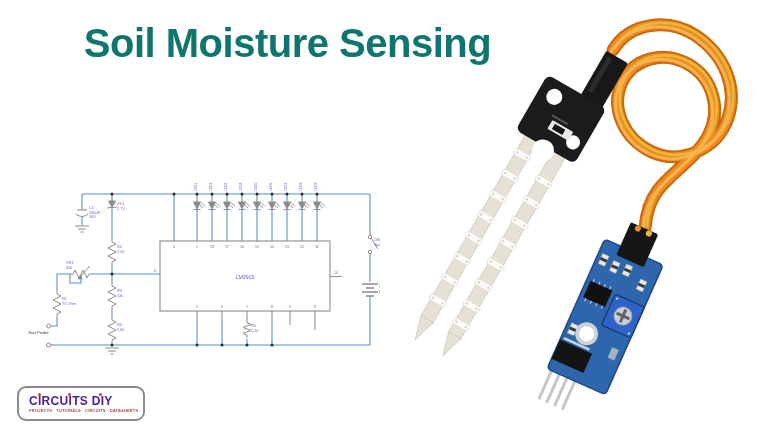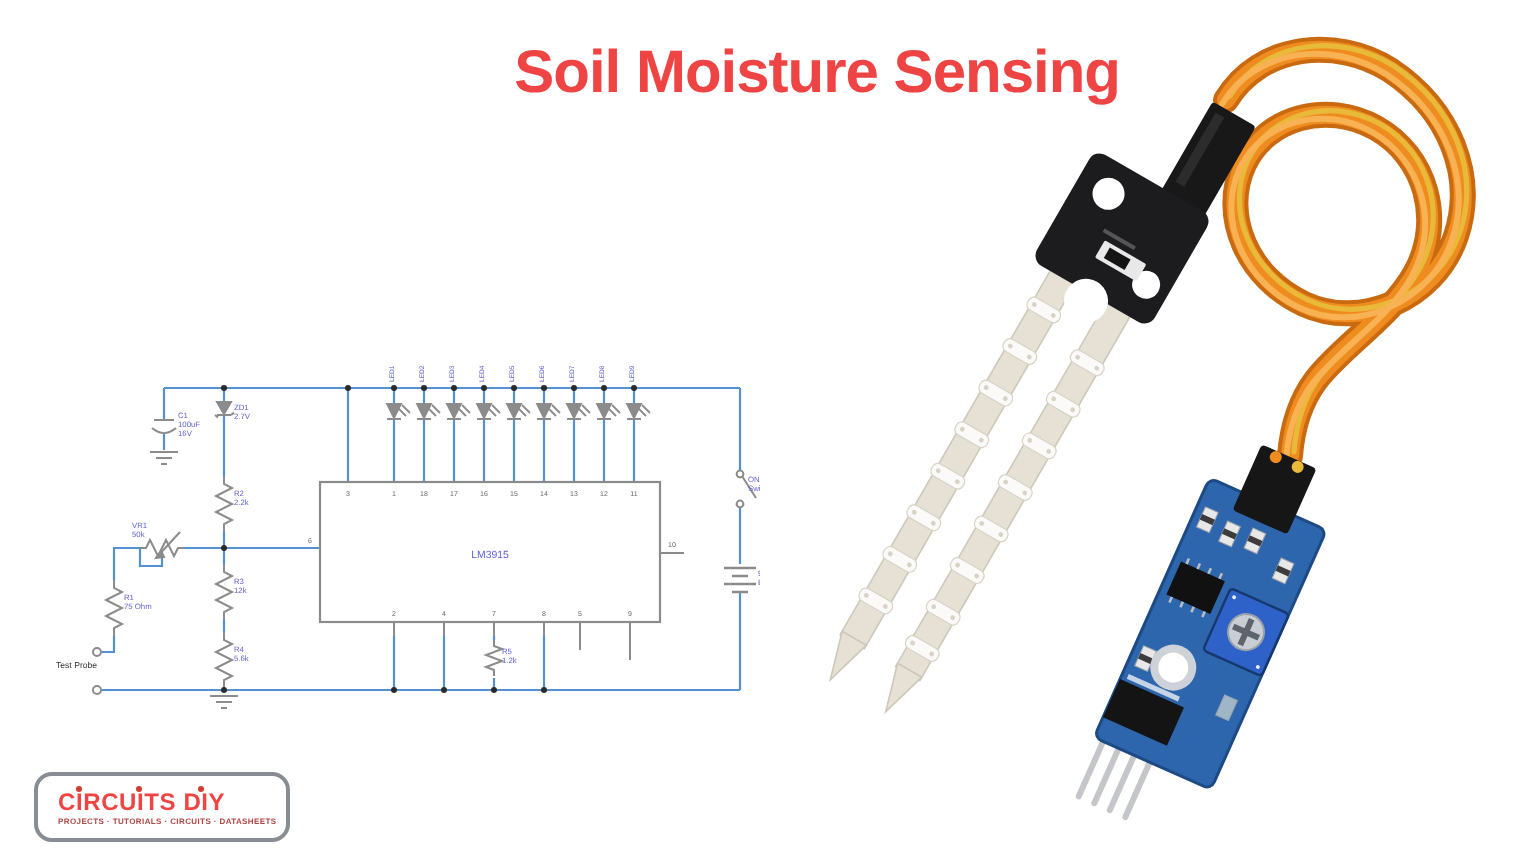--- a/index.html
+++ b/index.html
@@ -2,32 +2,32 @@
 <html><head>
 <meta charset="utf-8">
 <style>
   html,body{margin:0;padding:0;}
   body{
     width:768px;height:432px;position:relative;overflow:hidden;
     background:#ffffff;font-family:"Liberation Sans",sans-serif;
   }
   .title{
     position:absolute;left:15px;top:20px;width:545px;
-    text-align:right;font-weight:bold;font-size:30px;line-height:1.16;
-    color:#ef4444;letter-spacing:-0.5px;
+    text-align:center;font-weight:bold;font-size:40px;line-height:1.16;
+    color:#0f766e;letter-spacing:-0.5px;
   }
   .schematic-svg{position:absolute;left:25px;top:163px;width:355px;height:212px;}
   .photo-svg{position:absolute;left:400px;top:0;width:368px;height:432px;}
   .logo{
     position:absolute;left:17px;top:386px;width:128px;height:35px;
     border:2px solid #878d93;border-radius:9px;background:#fff;
     display:flex;align-items:center;gap:4px;padding:2px 6px;box-sizing:border-box;
   }
   .logo-text{display:flex;flex-direction:column;line-height:1;position:relative;}
-  .logo-name{font-size:12px;font-weight:bold;color:#ef4444;letter-spacing:0.3px;white-space:nowrap;}
+  .logo-name{font-size:12px;font-weight:bold;color:#4c1d95;letter-spacing:0.3px;white-space:nowrap;}
   .logo-tagline{font-size:4px;font-weight:bold;color:#b04545;letter-spacing:0.2px;margin-top:2px;white-space:nowrap;}
   .i-dot{position:absolute;width:3px;height:3px;background:#d43a32;border-radius:50%;top:-2px;}
   .i-dot.d1{left:9px;} .i-dot.d2{left:39px;} .i-dot.d3{left:70px;}
   text{font-family:"Liberation Sans",sans-serif;}
   .lbl{fill:#6161d0;font-size:3.9px;}
   .pin{fill:#666;font-size:3.5px;}
   .blk{fill:#333;font-size:4.3px;}
 </style>
 </head>
 <body>

